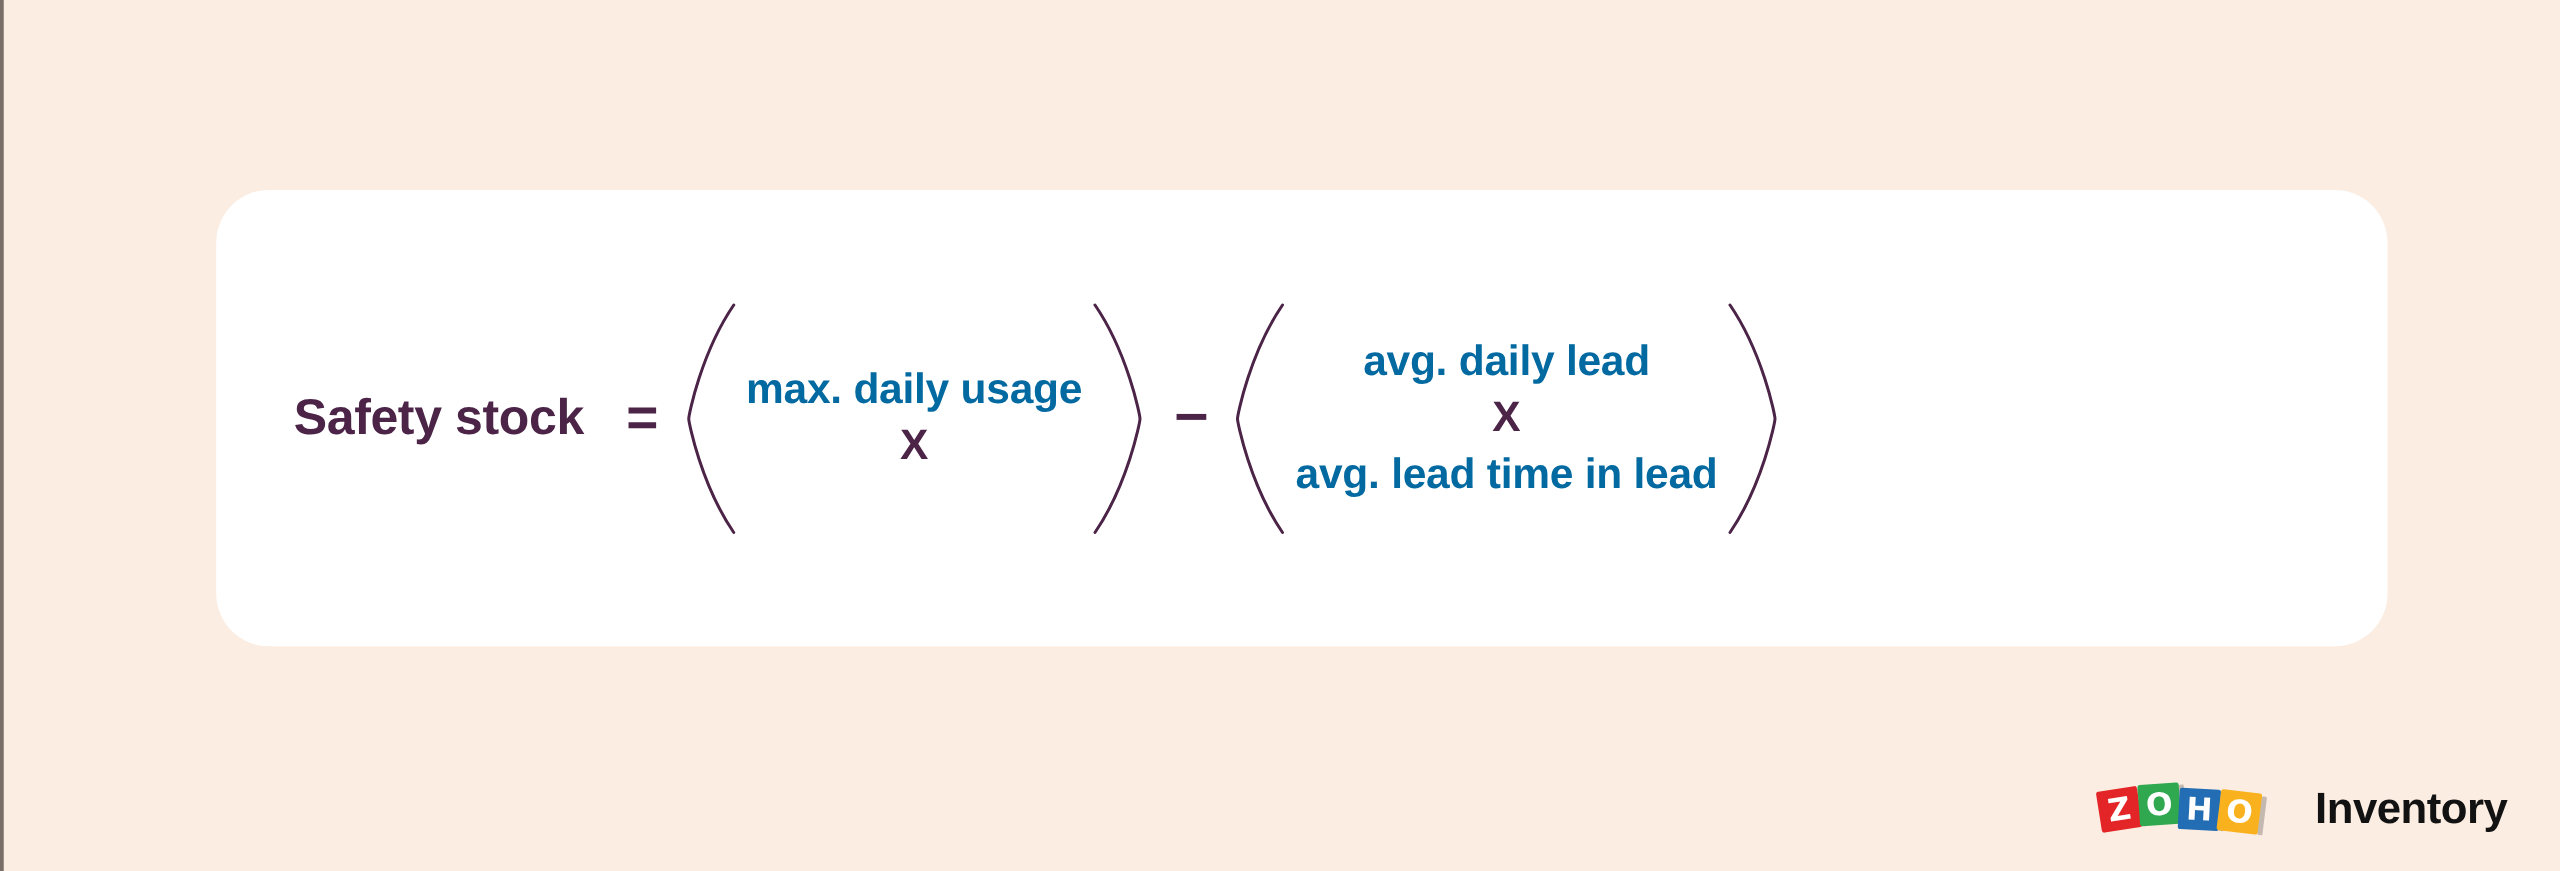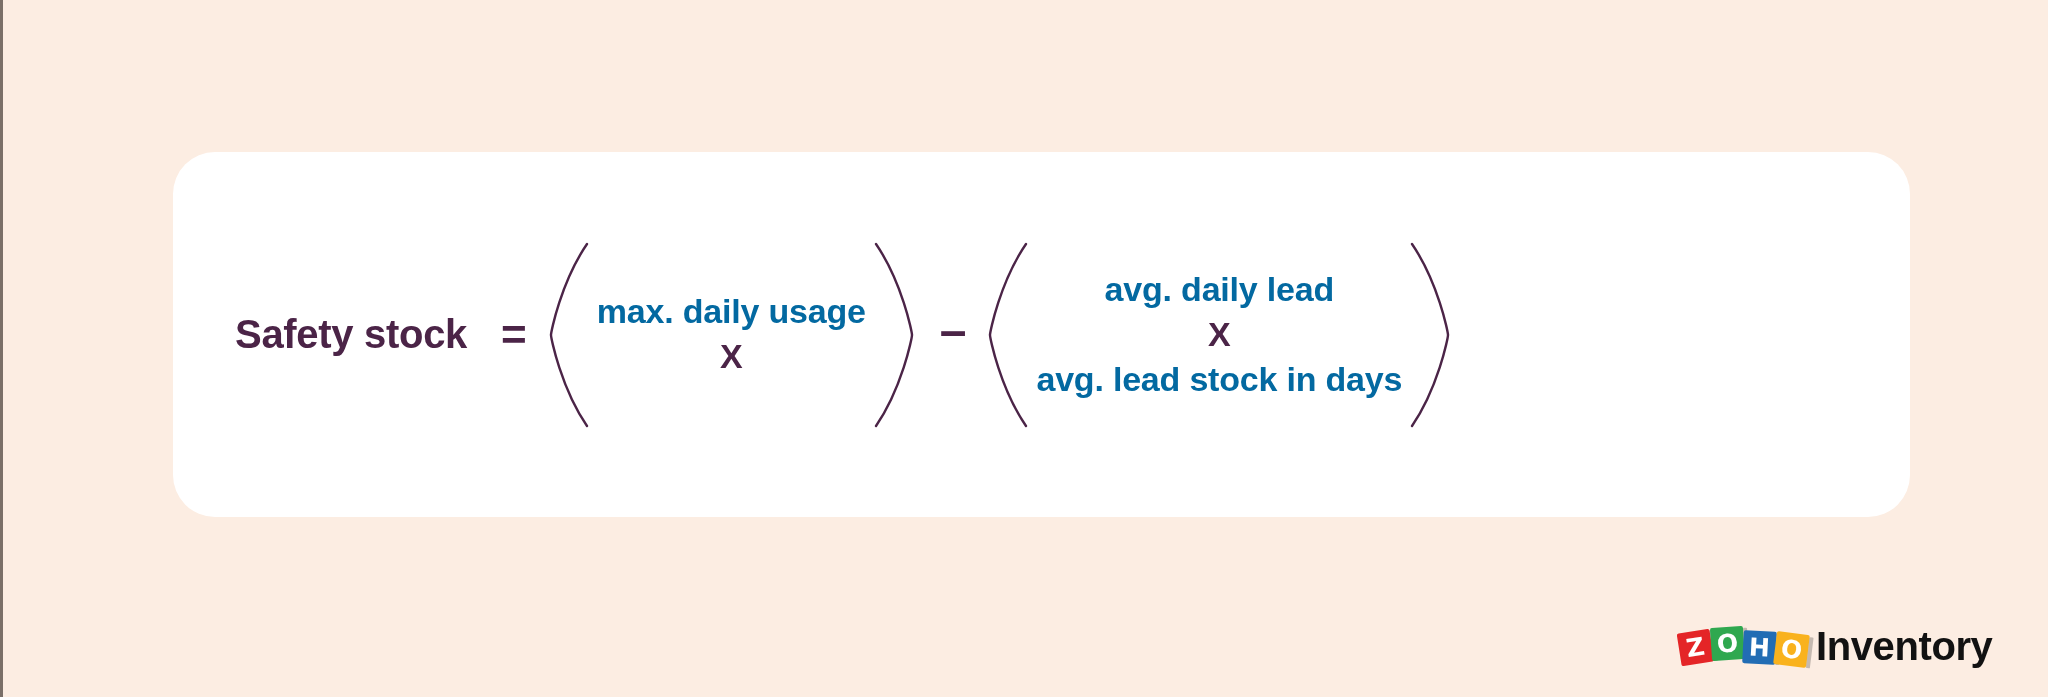--- a/index.html
+++ b/index.html
@@ -154,27 +154,28 @@
     position: absolute;
     right: -4px;
     top: 2px;
     width: 4px;
     height: 31px;
     background: rgba(0,0,0,0.22);
     border-radius: 1px;
   }
 
   .logo-word {
-    font-size: 40px;
+    font-size: 35px;
     font-weight: bold;
     color: #121212;
     letter-spacing: -0.4px;
     font-family: "Liberation Sans", sans-serif;
     line-height: 1;
     padding-bottom: 2px;
+    margin-left: 36px;
   }
 </style>
 </head>
 <body>
 
 <div class="canvas">
 
   <div class="formula-card">
     <div class="formula-row">
 
@@ -203,21 +204,21 @@
 
       <div class="group">
         <div class="paren">
           <svg viewBox="0 0 46 190" aria-hidden="true">
             <path d="M42 4 C 16 42, 6 92, 6 95 C 6 98, 16 148, 42 186" fill="none" stroke="#4B2447" stroke-width="2.4" stroke-linecap="round"></path>
           </svg>
         </div>
         <div class="group-terms">
           <span class="term">avg. daily lead</span>
           <span class="term-mult">X</span>
-          <span class="term">avg. lead stock in days</span>
+          <span class="term">avg. lead time in lead</span>
         </div>
         <div class="paren">
           <svg viewBox="0 0 46 190" aria-hidden="true">
             <path d="M4 4 C 30 42, 40 92, 40 95 C 40 98, 30 148, 4 186" fill="none" stroke="#4B2447" stroke-width="2.4" stroke-linecap="round"></path>
           </svg>
         </div>
       </div>
 
     </div>
   </div>

